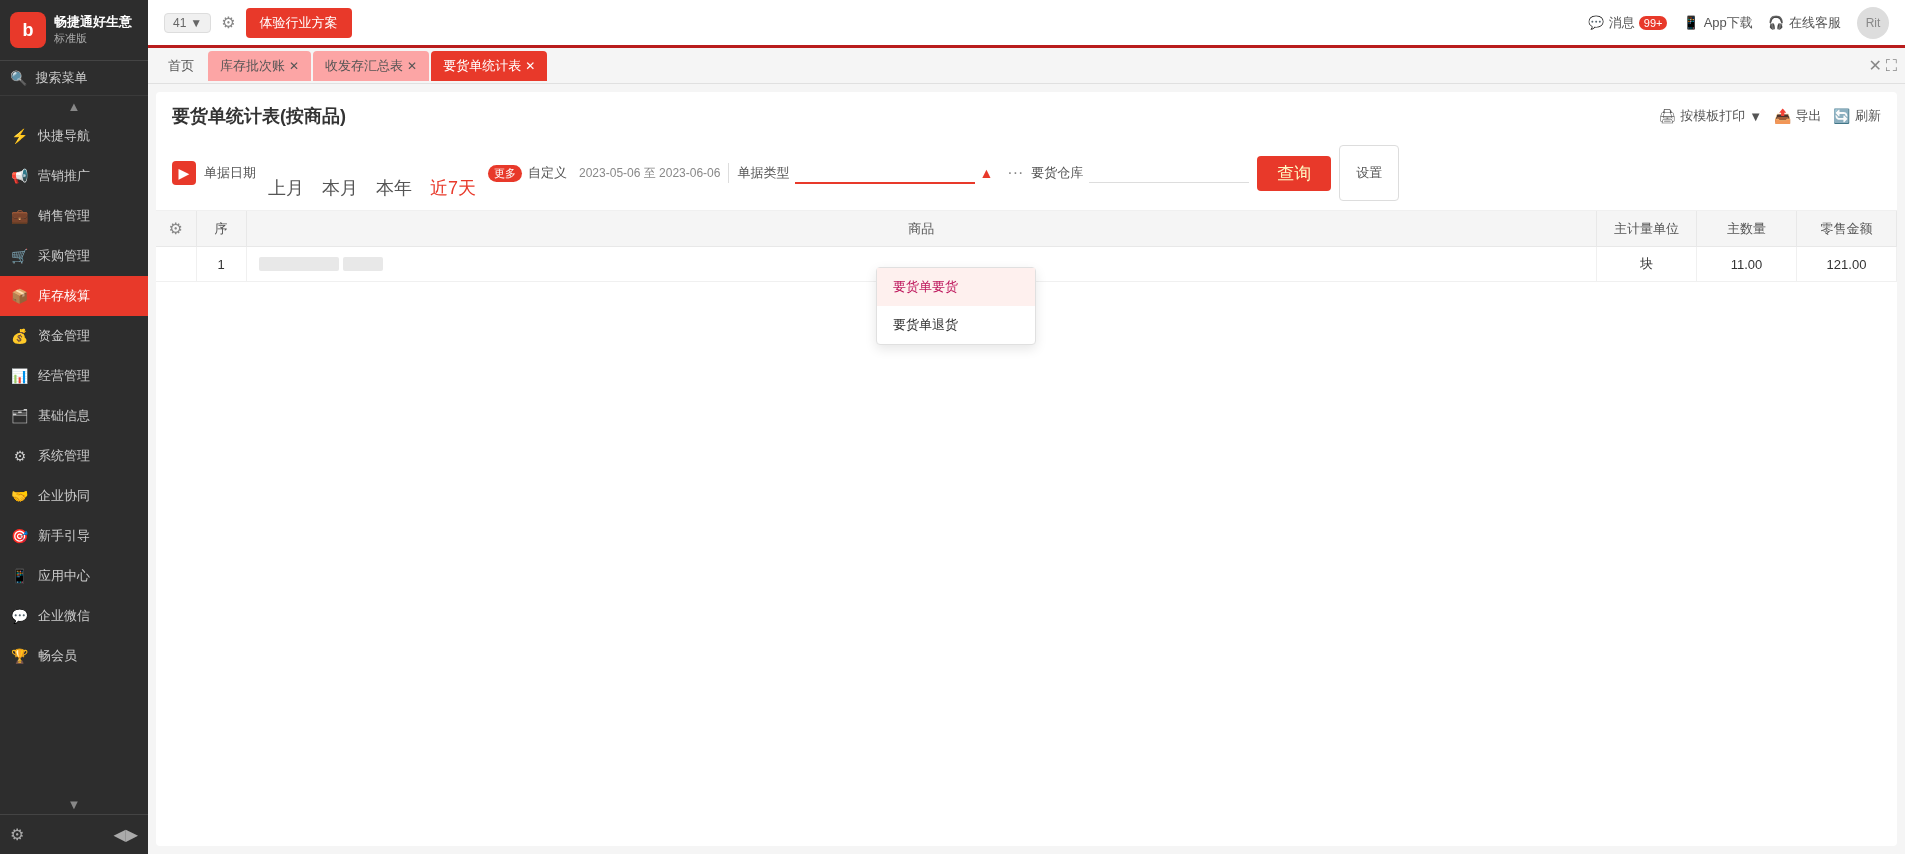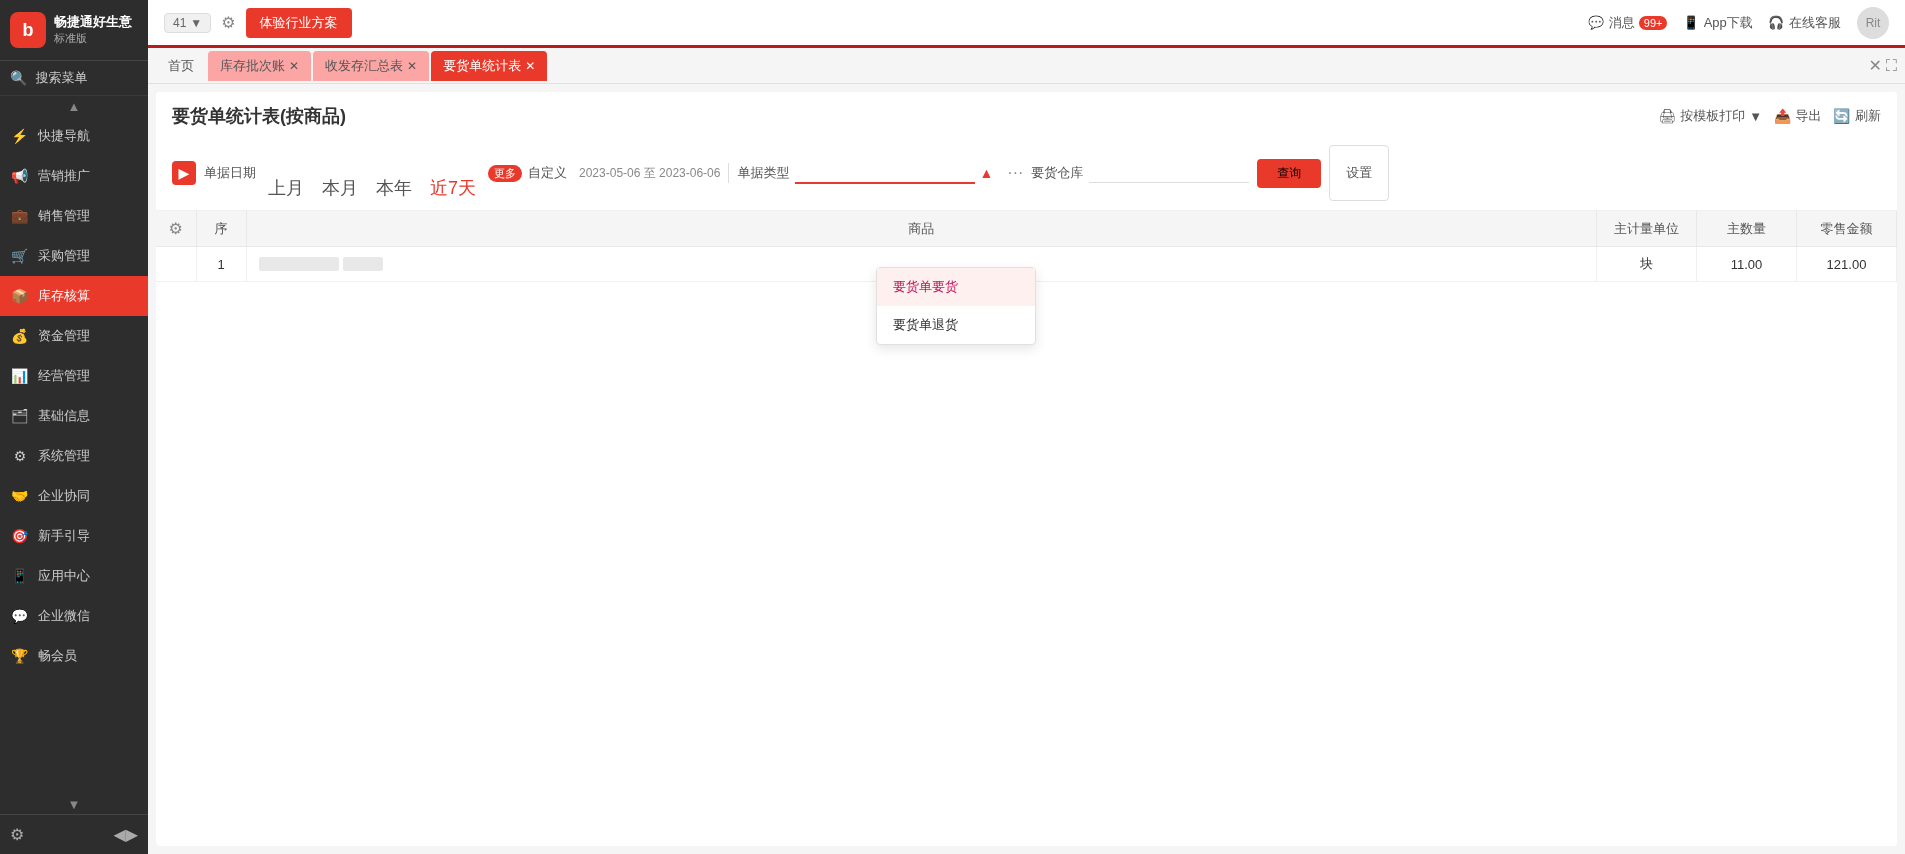--- a/index.html
+++ b/index.html
@@ -368,25 +368,25 @@
       border: none;
       border-bottom: 1px solid #ddd;
       outline: none;
       font-size: 13px;
       padding: 2px 4px;
       width: 160px;
       background: transparent;
     }
     .btn-query {
       background: #e8392a;
-      color: #000000;
+      color: #fef9c3;
       border: none;
       border-radius: 4px;
       padding: 6px 20px;
-      font-size: 12px;
+      font-size: 17px;
       cursor: pointer;
       font-family: Liberation Sans, sans-serif;
     }
     .btn-settings {
       background: white;
       color: #555;
       border: 1px solid #ddd;
       border-radius: 4px;
       padding: 18px 16px;
       font-size: 13px;

